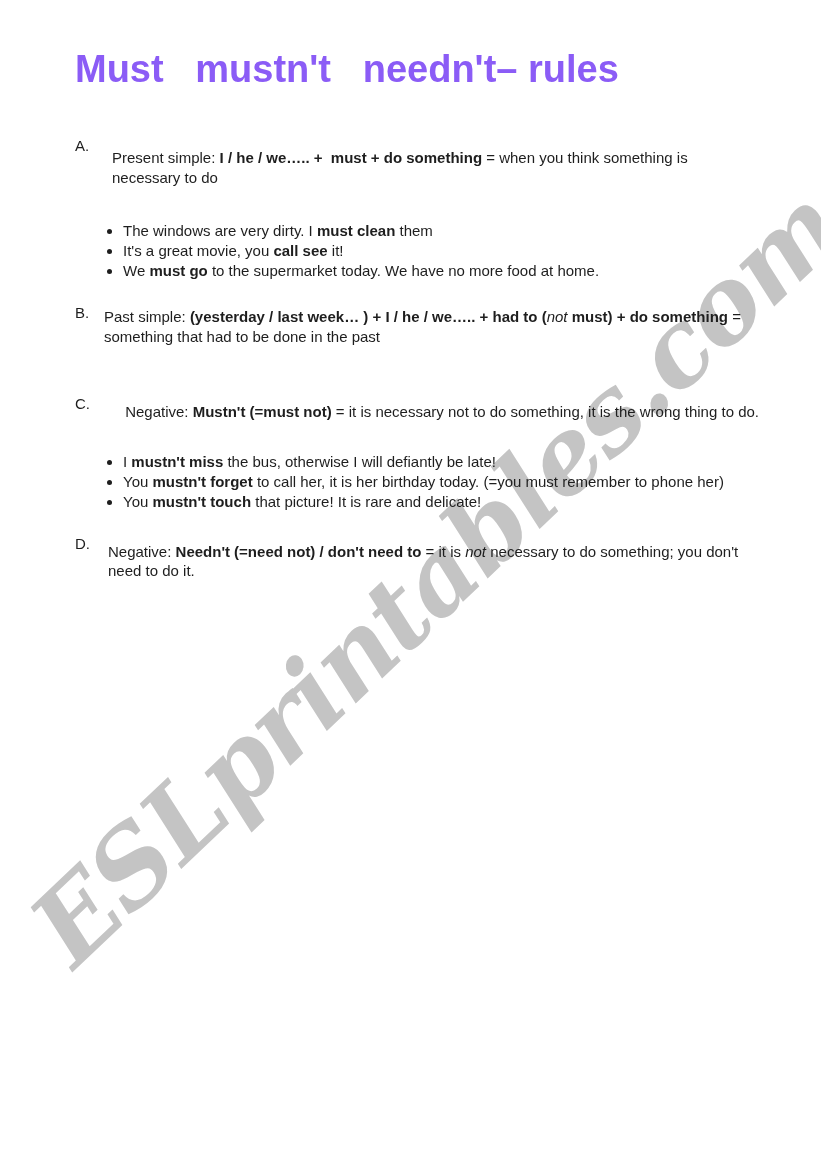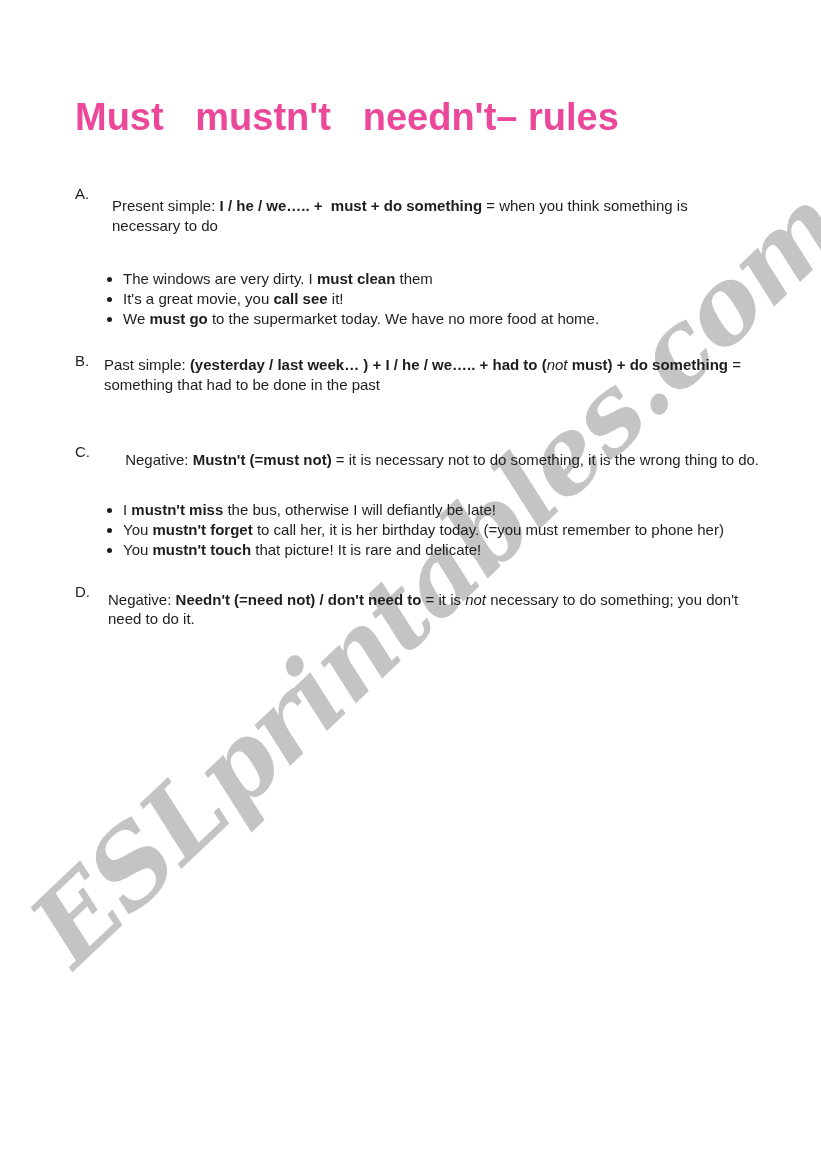--- a/index.html
+++ b/index.html
@@ -30,25 +30,25 @@
     letter-spacing: -2px;
     color: var(--watermark, #c4c4c4);
     white-space: nowrap;
     z-index: 0;
     user-select: none;
   }
   .title {
     position: relative;
     z-index: 1;
     margin: 0;
-    padding: 97px 0 0 75px;
+    padding: 49px 0 0 75px;
     font-size: 38px;
     font-weight: bold;
     letter-spacing: 0px;
-    color: #ec4899;
+    color: #8b5cf6;
     white-space: pre;
     line-height: 1.08;
   }
   .content {
     position: relative;
     z-index: 1;
     margin: 46px 0 0 75px;
     width: 692px;
     font-size: 15px;
     line-height: 19.5px;

